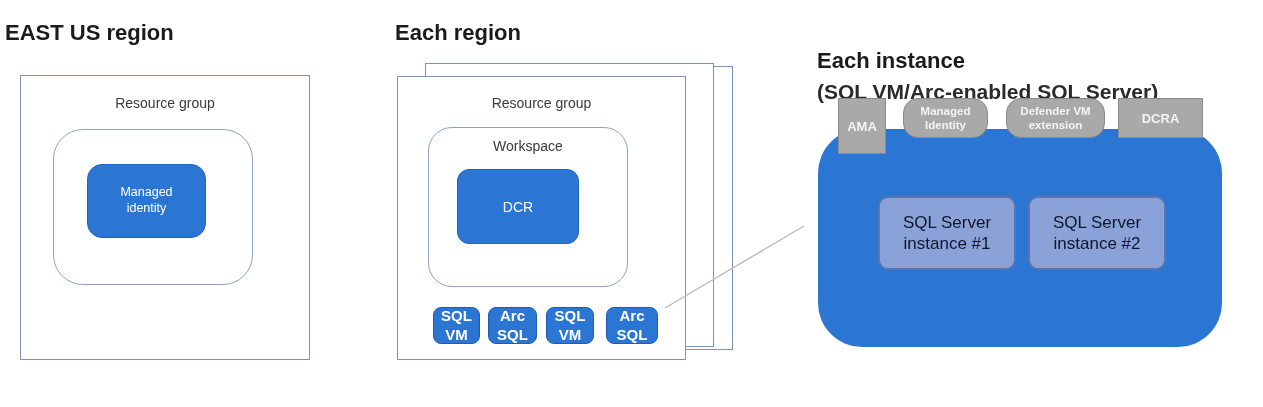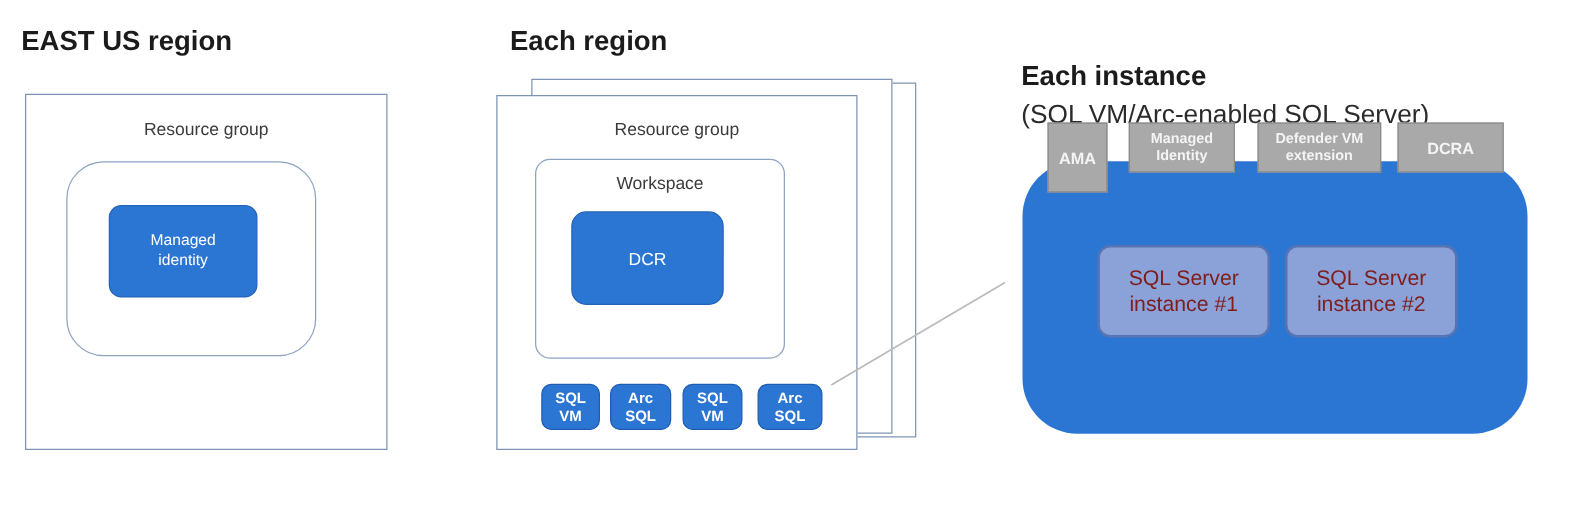--- a/index.html
+++ b/index.html
@@ -2,82 +2,82 @@
 <html><head>
 <meta charset="utf-8">
 <style>
   html,body{margin:0;padding:0;background:#fff;}
   #canvas{
     position:relative;width:1263px;height:407px;background:#ffffff;
     font-family:"Liberation Sans",sans-serif;overflow:hidden;
   }
   .abs{position:absolute;}
   .panel-title{font-size:22px;font-weight:bold;color:#1b1b1b;line-height:28px;white-space:nowrap;}
-  .panel-subtitle{font-size:21px;font-weight:normal;color:#2a2a2a;line-height:28px;white-space:nowrap;}
+  .panel-subtitle{font-size:21px;font-weight:bold;color:#2a2a2a;line-height:28px;white-space:nowrap;}
   .outline-box{
     position:absolute;background:#ffffff;border:1.5px solid #7e94b5;box-sizing:border-box;margin-top:16px;
   }
   .rounded-group{
     position:absolute;background:#ffffff;border:1.5px solid #8fa3c0;border-radius:30px;box-sizing:border-box;
   }
   .group-label{
     position:absolute;left:0;right:0;text-align:center;font-size:14px;color:#3a3a3a;white-space:nowrap;
   }
   .blue-node{
     position:absolute;background:#2c76d3;border:1px solid #2463b8;border-radius:10px;
     color:#ffffff;display:flex;align-items:center;justify-content:center;text-align:center;
     box-sizing:border-box;
   }
-  .ml{white-space:pre-line;line-height:1.25;}
+  .ml{white-space:pre-line;line-height:1.25;border-radius:15px;}
   .chip{
     position:absolute;background:#2c76d3;border:1.5px solid #1f5cb4;border-radius:8px;
     color:#ffffff;display:flex;align-items:center;justify-content:center;text-align:center;
-    font-size:12px;font-weight:600;box-sizing:border-box;
+    font-size:15px;font-weight:600;box-sizing:border-box;
   }
   .stack-layer{position:absolute;background:#ffffff;border:1.5px solid #7e94b5;box-sizing:border-box;}
   .ext-tab{
     position:absolute;background:#a9a9a9;border:1px solid #8a8a8a;box-sizing:border-box;
     color:#f4f4f4;display:flex;align-items:center;justify-content:center;text-align:center;
     font-weight:600;z-index:2;
   }
   .ext-tab.single{font-size:13px;}
   .ext-tab.double{font-size:11.5px;}
   .big-blue{
     position:absolute;background:#2c76d3;border-radius:44px;z-index:1;
   }
   .instance-box{
     position:absolute;background:#8ba2d9;border:2px solid #5874b2;border-radius:10px;
-    color:#7f1d1d;display:flex;align-items:center;justify-content:center;text-align:center;
+    color:#0f172a;display:flex;align-items:center;justify-content:center;text-align:center;
     font-size:17px;box-sizing:border-box;
   }
 </style>
 </head>
 <body>
 
 <div id="canvas">
 
-  <div class="abs panel-title" style="left:17px;top:19px;">EAST US region</div>
+  <div class="abs panel-title" style="left:5px;top:19px;">EAST US region</div>
 
   <div class="outline-box" style="left:20px;top:59px;width:290px;height:285px;">
     <div class="group-label" style="top:19px;">Resource group</div>
     <div class="rounded-group" style="left:32px;top:53px;width:200px;height:156px;">
       <div class="blue-node ml" style="left:33px;top:34px;width:119px;height:74px;font-size:12.5px;">Managed
 identity</div>
     </div>
   </div>
 
-  <div class="abs panel-title" style="left:408px;top:19px;">Each region</div>
+  <div class="abs panel-title" style="left:395px;top:19px;">Each region</div>
 
   <div class="stack-layer" style="left:444px;top:66px;width:289px;height:284px;"></div>
   <div class="stack-layer" style="left:425px;top:63px;width:289px;height:284px;"></div>
 
   <div class="outline-box" style="left:397px;top:60px;width:289px;height:284px;">
     <div class="group-label" style="top:18px;">Resource group</div>
 
-    <div class="rounded-group" style="left:30px;top:50px;width:200px;height:160px;border-radius:12px;">
+    <div class="rounded-group" style="left:30px;top:50px;width:200px;height:160px;border-radius:24px;">
       <div class="group-label" style="top:10px;">Workspace</div>
       <div class="blue-node" style="left:28px;top:41px;width:122px;height:75px;border-radius:12px;font-size:14px;">DCR</div>
     </div>
 
     <div class="chip ml" style="left:35px;top:230px;width:47px;height:37px;">SQL
 VM</div>
     <div class="chip ml" style="left:90px;top:230px;width:49px;height:37px;">Arc
 SQL</div>
     <div class="chip ml" style="left:148px;top:230px;width:48px;height:37px;">SQL
 VM</div>

